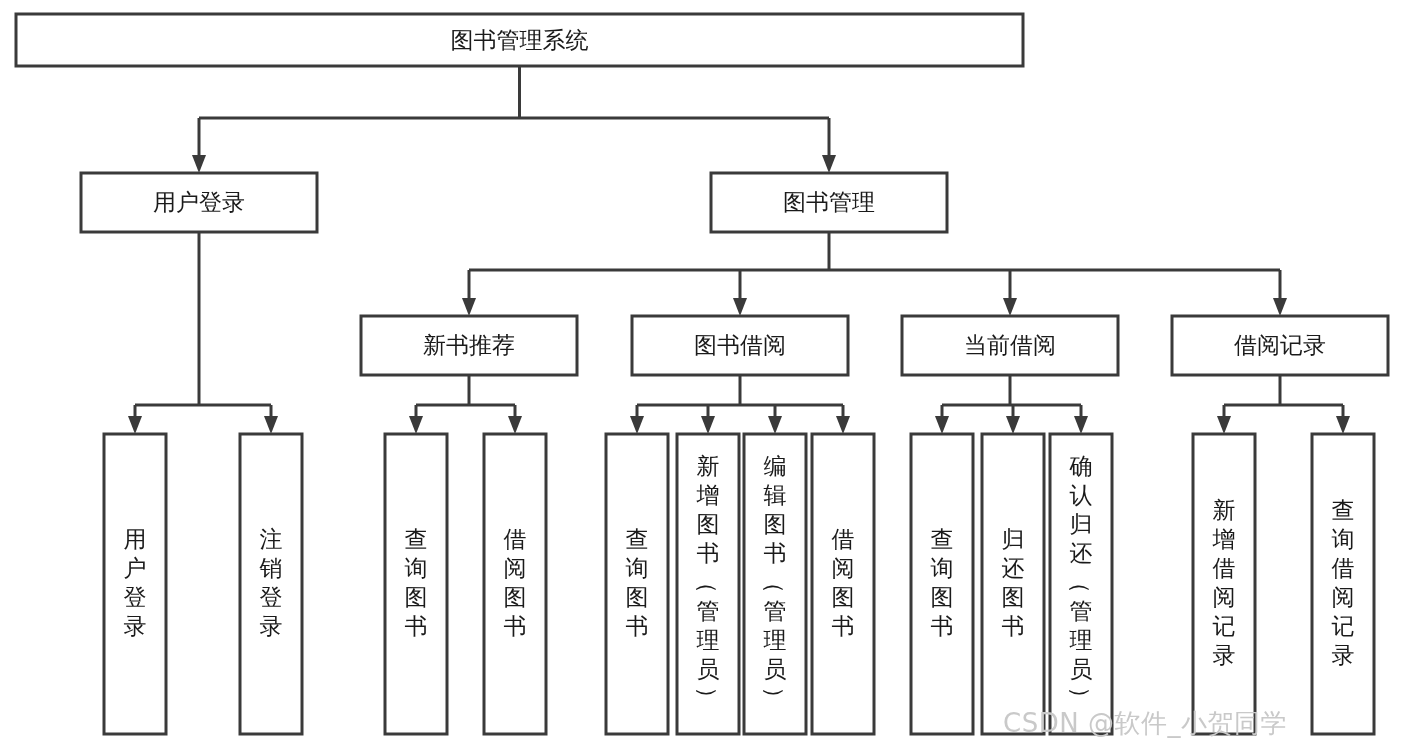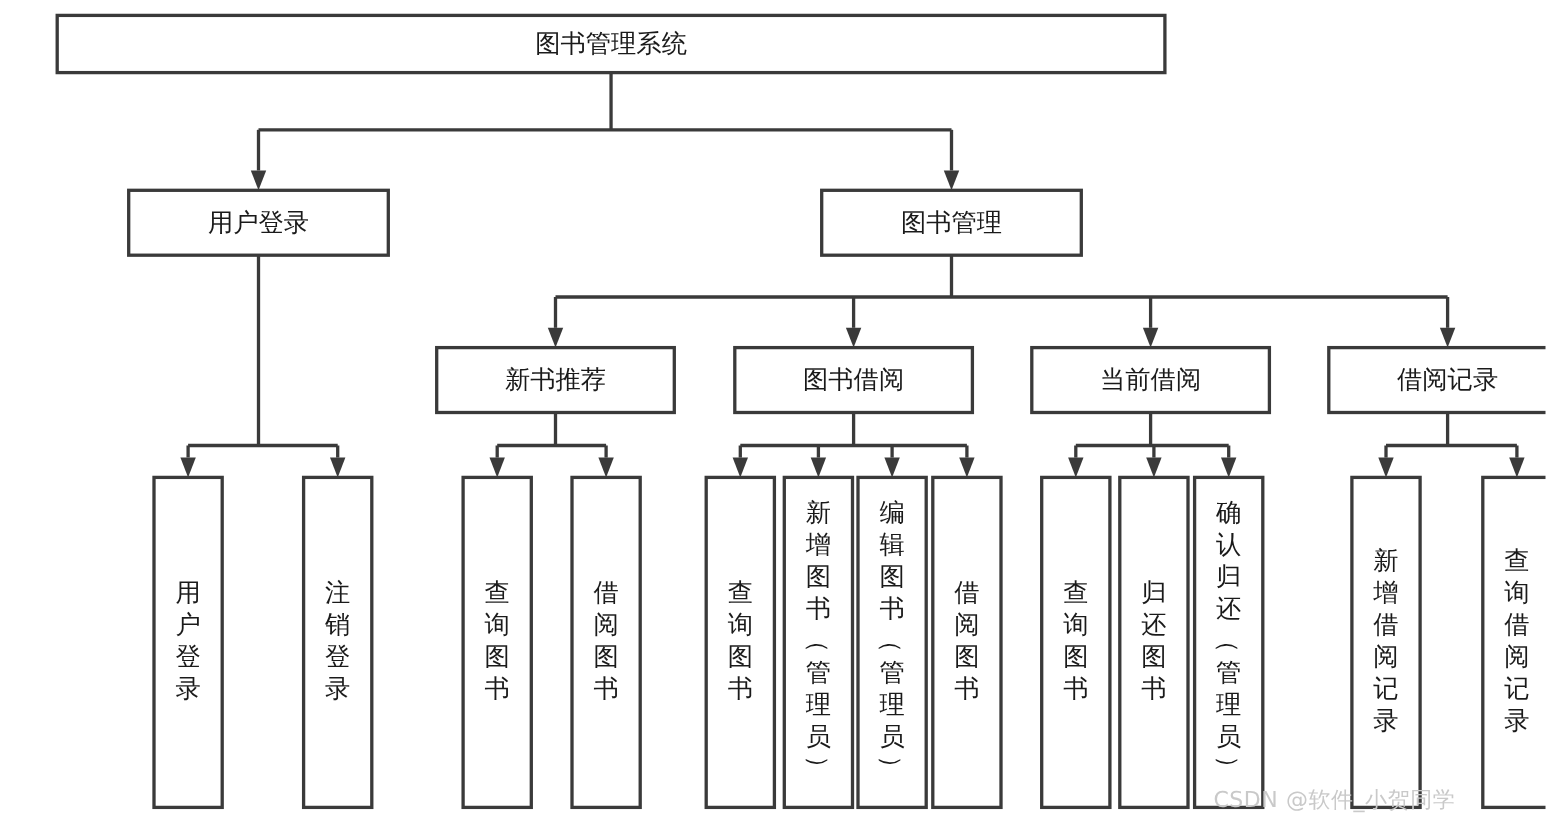--- a/index.html
+++ b/index.html
@@ -13,21 +13,20 @@
     font-family: "DejaVu Sans", "Liberation Sans", sans-serif;
     overflow: hidden;
     position: relative;
   }
   #diagram-root {
     position: absolute;
     left: 0;
     top: 0;
     width: 1295px;
     height: 747px;
-    padding-left: 36px;
   }
   svg#tree {
     display: block;
     width: 1405px;
     height: 747px;
   }
   .node-box {
     fill: #ffffff;
     stroke: #3a3a3a;
     stroke-width: 3;
@@ -56,21 +55,21 @@
     fill: #1a1a1a;
     font-family: "DejaVu Sans", "Liberation Sans", sans-serif;
     font-size: 23px;
     text-anchor: middle;
   }
   .watermark {
     position: absolute;
     right: 8px;
     bottom: 6px;
     color: #c9c9c9;
-    font-size: 20px;
+    font-size: 26px;
     font-family: "DejaVu Sans", "Liberation Sans", sans-serif;
     white-space: nowrap;
     letter-spacing: 0.5px;
     user-select: none;
   }
 </style>
 </head>
 <body>
 
 <div id="diagram-root">

